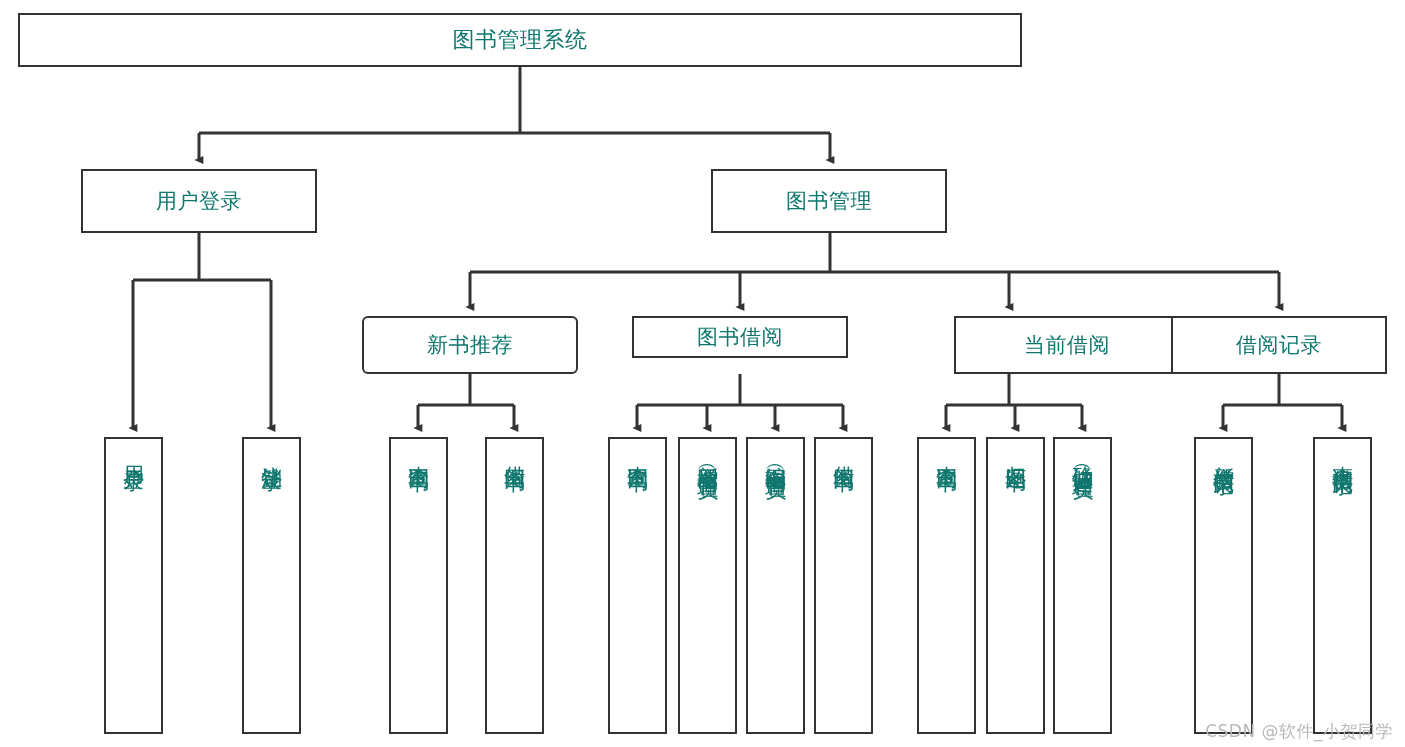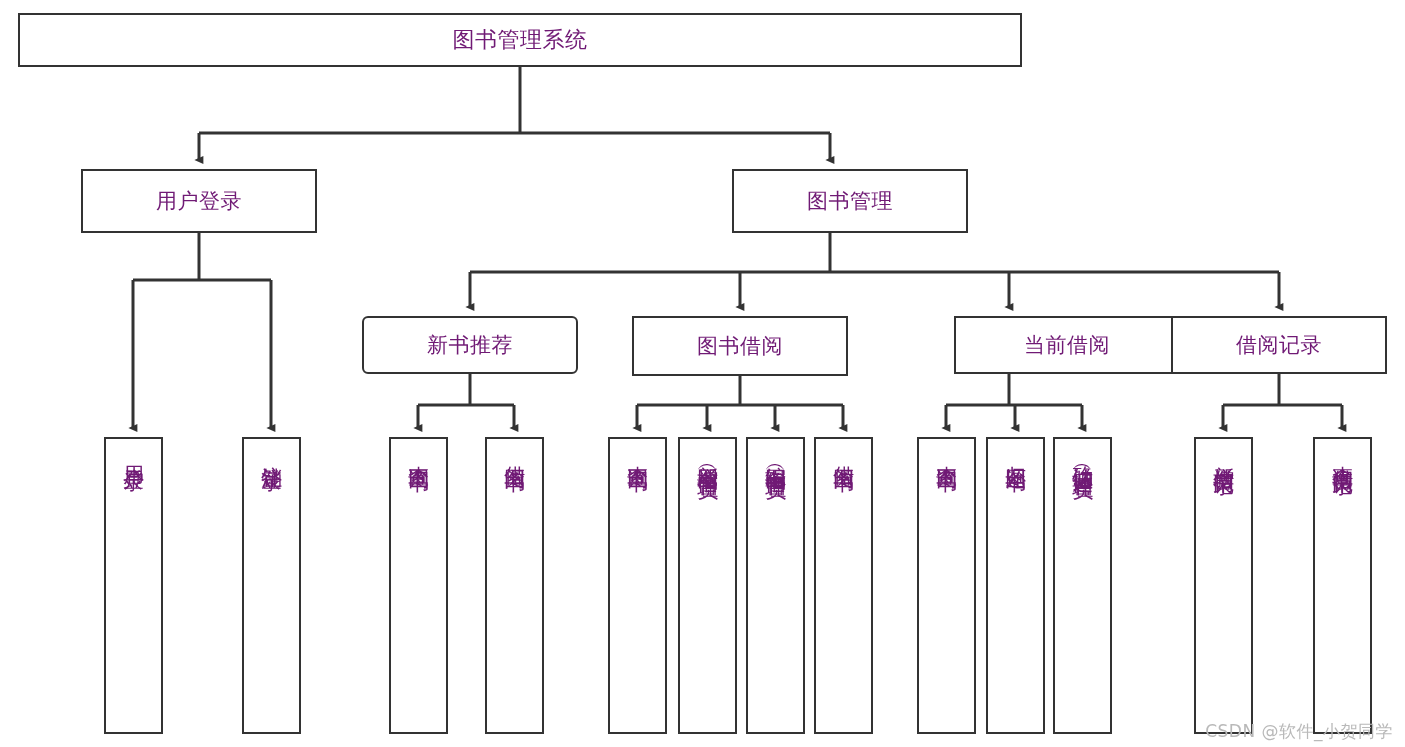--- a/index.html
+++ b/index.html
@@ -28,21 +28,21 @@
     pointer-events: none;
   }
   .node {
     position: absolute;
     box-sizing: border-box;
     background: #ffffff;
     border: 2px solid #333333;
     display: flex;
     align-items: center;
     justify-content: center;
-    color: #701a75;
+    color: #0f766e;
   }
   .node .label {
     display: block;
     text-align: center;
     line-height: 1.18;
     letter-spacing: 0.5px;
   }
   .node.horizontal .label {
     writing-mode: horizontal-tb;
     font-size: 21px;
@@ -126,28 +126,28 @@
     </g>
   </svg>
 
   <div class="node horizontal root" style="left:18px; top:13px; width:1004px; height:54px;">
     <span class="label">图书管理系统</span>
   </div>
 
   <div class="node horizontal" style="left:81px; top:169px; width:236px; height:64px;">
     <span class="label">用户登录</span>
   </div>
-  <div class="node horizontal" style="left:711px; top:169px; width:236px; height:64px;margin-left:21px;">
+  <div class="node horizontal" style="left:711px; top:169px; width:236px; height:64px;">
     <span class="label">图书管理</span>
   </div>
 
   <div class="node horizontal" style="left:362px; top:316px; width:216px; height:58px;border-radius:6px;">
     <span class="label">新书推荐</span>
   </div>
-  <div class="node horizontal" style="left:632px; top:316px; width:216px; height:60px;">
+  <div class="node horizontal" style="left:632px; top:316px; width:216px; height:42px;">
     <span class="label">图书借阅</span>
   </div>
   <div class="node horizontal" style="left:954px; top:316px; width:226px; height:58px;">
     <span class="label">当前借阅</span>
   </div>
   <div class="node horizontal" style="left:1171px; top:316px; width:216px; height:58px;">
     <span class="label">借阅记录</span>
   </div>
 
   <div class="node vertical" style="left:104px; top:437px; width:59px; height:297px;">

